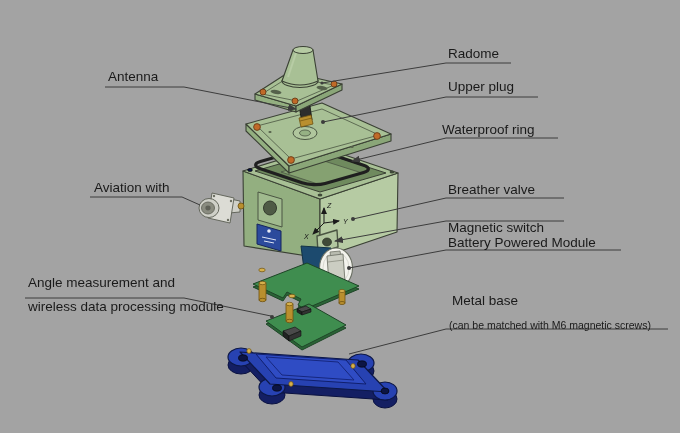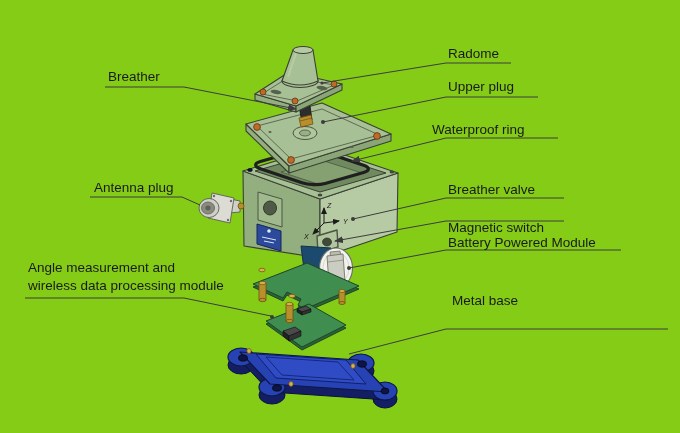--- a/index.html
+++ b/index.html
@@ -1,21 +1,21 @@
 <!DOCTYPE html>
 <html><head>
 <meta charset="utf-8">
 <style>
   html,body{margin:0;padding:0;background:#fff;}
-  .stage{position:relative;width:680px;height:433px;background:#84cc16;overflow:hidden;
+  .stage{position:relative;width:680px;height:433px;background:#a3a3a3;overflow:hidden;
          font-family:"Liberation Sans","DejaVu Sans",sans-serif;}
   .stage svg{position:absolute;left:0;top:0;}
   .callout{position:absolute;font-size:13.5px;color:#1a1a1a;white-space:nowrap;line-height:16px;}
   .callout.small{font-size:10.5px;}
-  .callout.multi{white-space:pre;line-height:18px;}
+  .callout.multi{white-space:pre;line-height:24px;margin-top:12px;}
   
   .green-part{fill:#a8c095;stroke:#3a4034;stroke-width:1.1;stroke-linejoin:round;}
   .green-dark{fill:#93af80;stroke:#3a4034;stroke-width:1.1;stroke-linejoin:round;}
   .green-light{fill:#b6cba3;stroke:#3a4034;stroke-width:1.1;stroke-linejoin:round;}
   .green-side{fill:#8aa678;stroke:#3a4034;stroke-width:1.1;stroke-linejoin:round;}
   .interior{fill:#6f8a5e;stroke:#3a4034;stroke-width:1;stroke-linejoin:round;}
   .interior2{fill:#85a171;stroke:#4a5542;stroke-width:.8;}
   .inset{fill:none;stroke:#55614b;stroke-width:.9;stroke-linejoin:round;}
   .pcb{fill:#3f8d4f;stroke:#1e4527;stroke-width:1;stroke-linejoin:round;}
   .pcb-side{fill:#2a6336;stroke:#1e4527;stroke-width:1;stroke-linejoin:round;}
@@ -222,23 +222,24 @@
     <polyline class="leader" points="668,329 446,329 349,354"></polyline>
     <circle class="ldot" cx="322" cy="83" r="1.6"></circle>
     <circle class="ldot" cx="323" cy="122" r="2"></circle>
     <circle class="ldot" cx="353" cy="219" r="2"></circle>
     <circle class="ldot" cx="349" cy="268" r="2"></circle>
     <circle class="ldot" cx="272" cy="317" r="2"></circle>
   </g>
 </svg>
 
   <div class="callout" style="left:448px;top:46px">Radome</div>
-  <div class="callout" style="left:108px;top:69px">Breather</div>
+  <div class="callout" style="left:108px;top:69px">Antenna</div>
   <div class="callout" style="left:448px;top:79px">Upper plug</div>
-  <div class="callout" style="left:432px;top:122px">Waterproof ring</div>
-  <div class="callout" style="left:94px;top:180px">Antenna plug</div>
+  <div class="callout" style="left:442px;top:122px">Waterproof ring</div>
+  <div class="callout" style="left:94px;top:180px">Aviation with</div>
   <div class="callout" style="left:448px;top:182px">Breather valve</div>
   <div class="callout" style="left:448px;top:220px">Magnetic switch</div>
   <div class="callout" style="left:448px;top:235px">Battery Powered Module</div>
   <div class="callout multi" style="left:28px;top:259px">Angle measurement and
 wireless data processing module</div>
   <div class="callout" style="left:452px;top:293px">Metal base</div>
+  <div class="callout small" style="left:449px;top:317px">(can be matched with M6 magnetic screws)</div>
 </div>
 
 </body></html>

